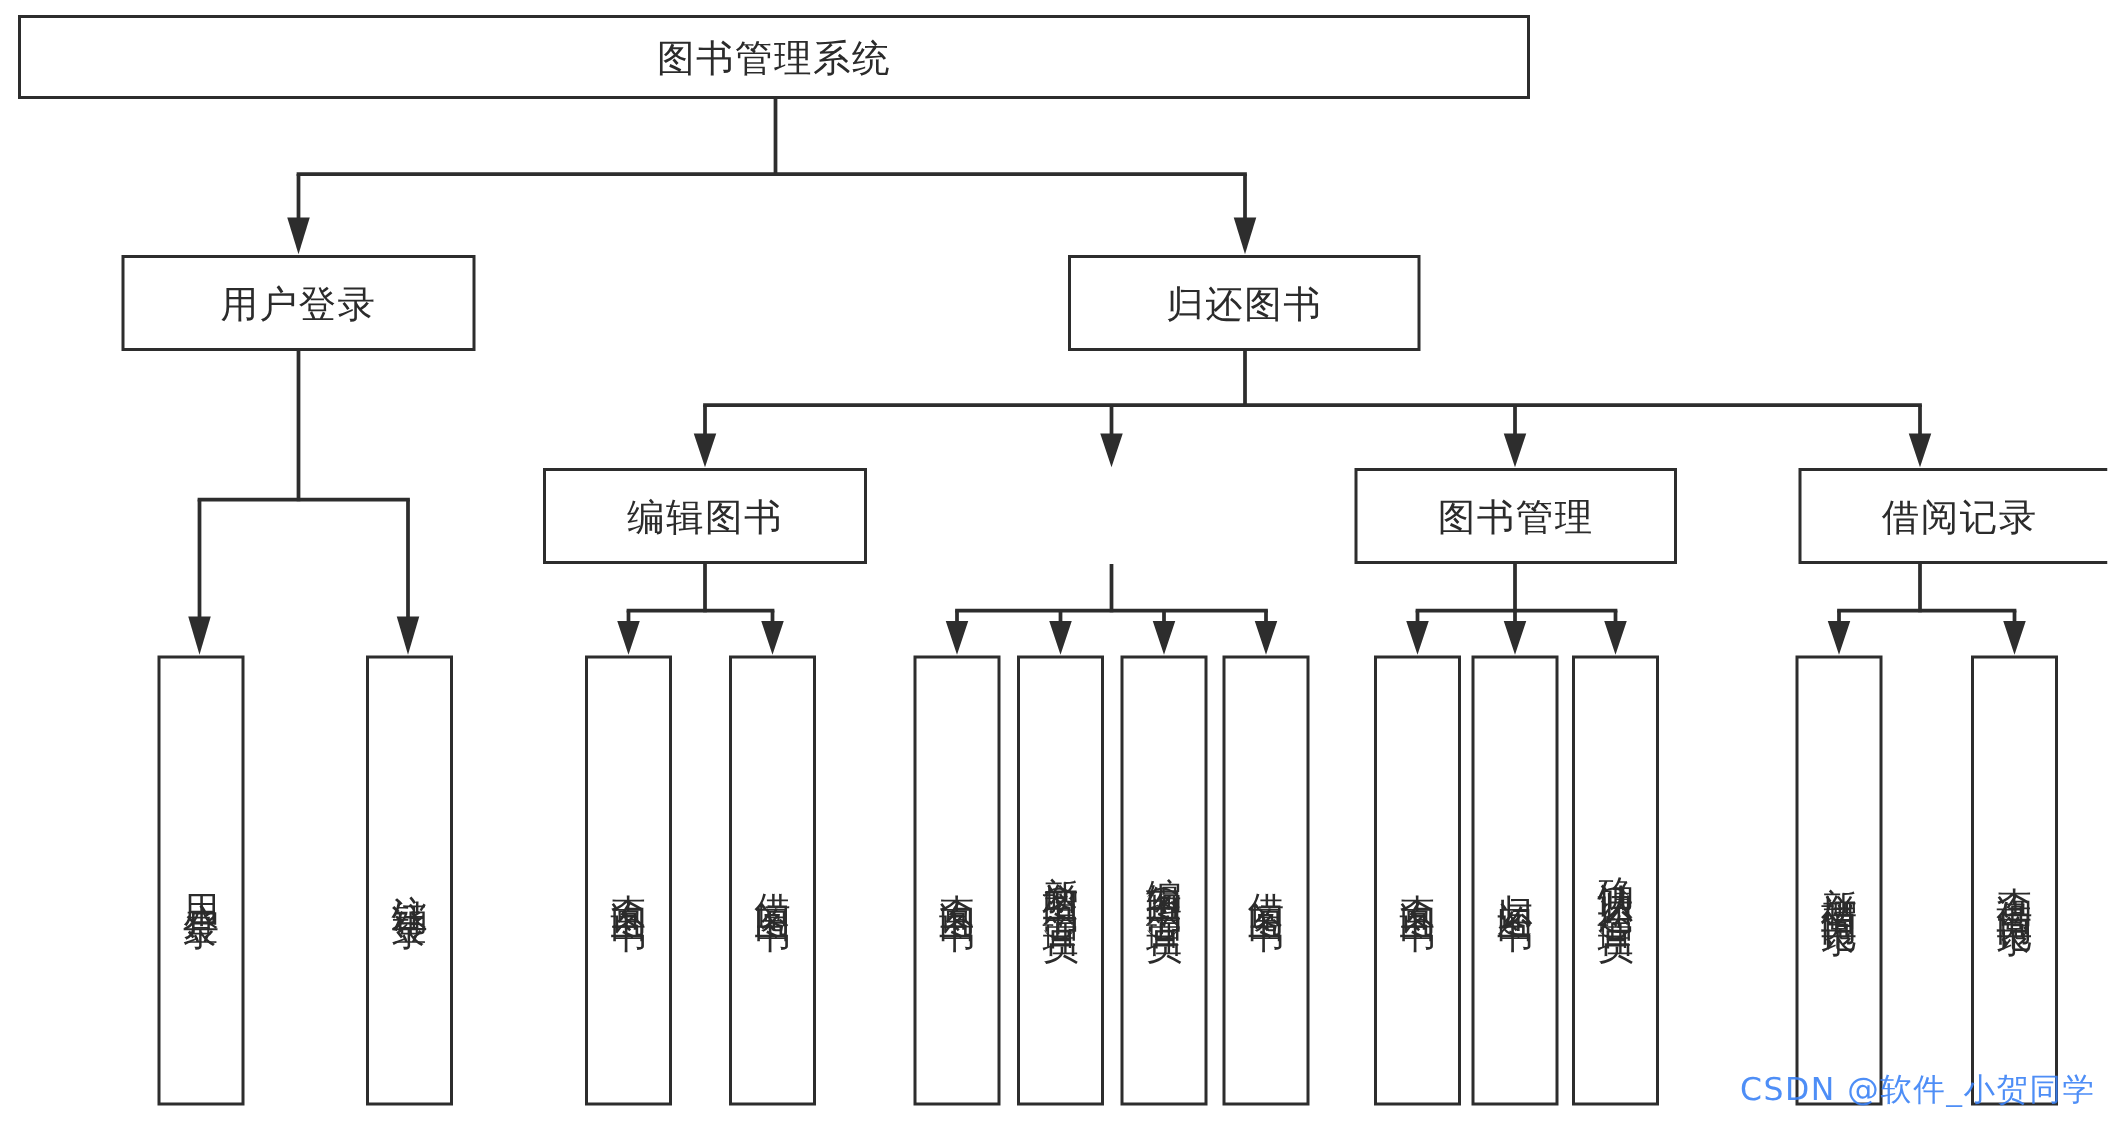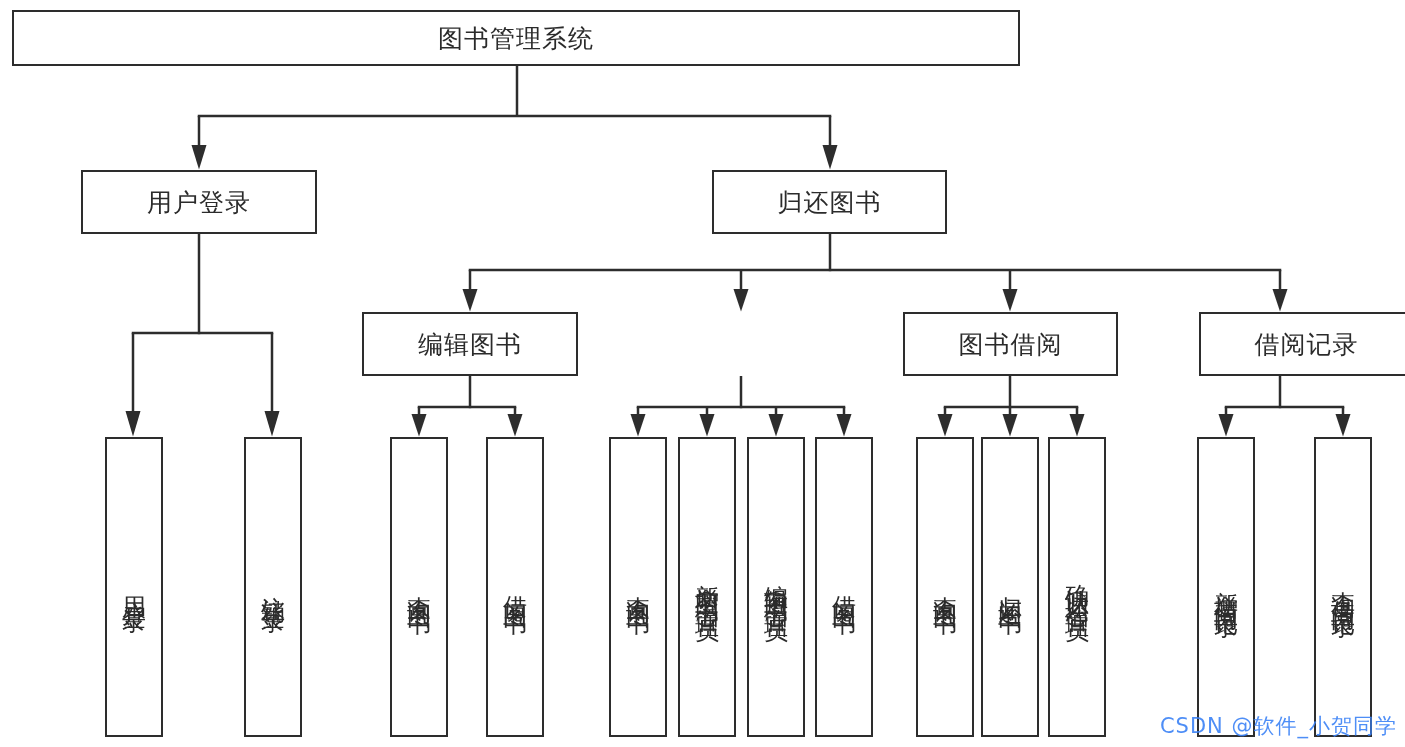--- a/index.html
+++ b/index.html
@@ -127,21 +127,21 @@
       <polygon points="1335.5,414 1350.5,414 1343,436.5"></polygon>
     </g>
   </svg>
 
   <div class="node" style="left:12px; top:10px; width:1008px; height:56px;">图书管理系统</div>
 
   <div class="node" style="left:81px; top:170px; width:236px; height:64px;">用户登录</div>
   <div class="node" style="left:712px; top:170px; width:235px; height:64px;">归还图书</div>
 
   <div class="node" style="left:362px; top:312px; width:216px; height:64px;">编辑图书</div>
-  <div class="node" style="left:903px; top:312px; width:215px; height:64px;">图书借阅</div>
+  <div class="node" style="left:903px; top:312px; width:215px; height:64px;">图书管理</div>
   <div class="node" style="left:1199px; top:312px; width:215px; height:64px;">借阅记录</div>
 
   <div class="node leaf" style="left:105px; top:437px; width:58px; height:300px;">用户登录</div>
   <div class="node leaf" style="left:244px; top:437px; width:58px; height:300px;">注销登录</div>
 
   <div class="node leaf" style="left:390px; top:437px; width:58px; height:300px;">查询图书</div>
   <div class="node leaf" style="left:486px; top:437px; width:58px; height:300px;">借阅图书</div>
 
   <div class="node leaf" style="left:609px; top:437px; width:58px; height:300px;">查询图书</div>
   <div class="node leaf" style="left:678px; top:437px; width:58px; height:300px;">新增图书（管理员）</div>

